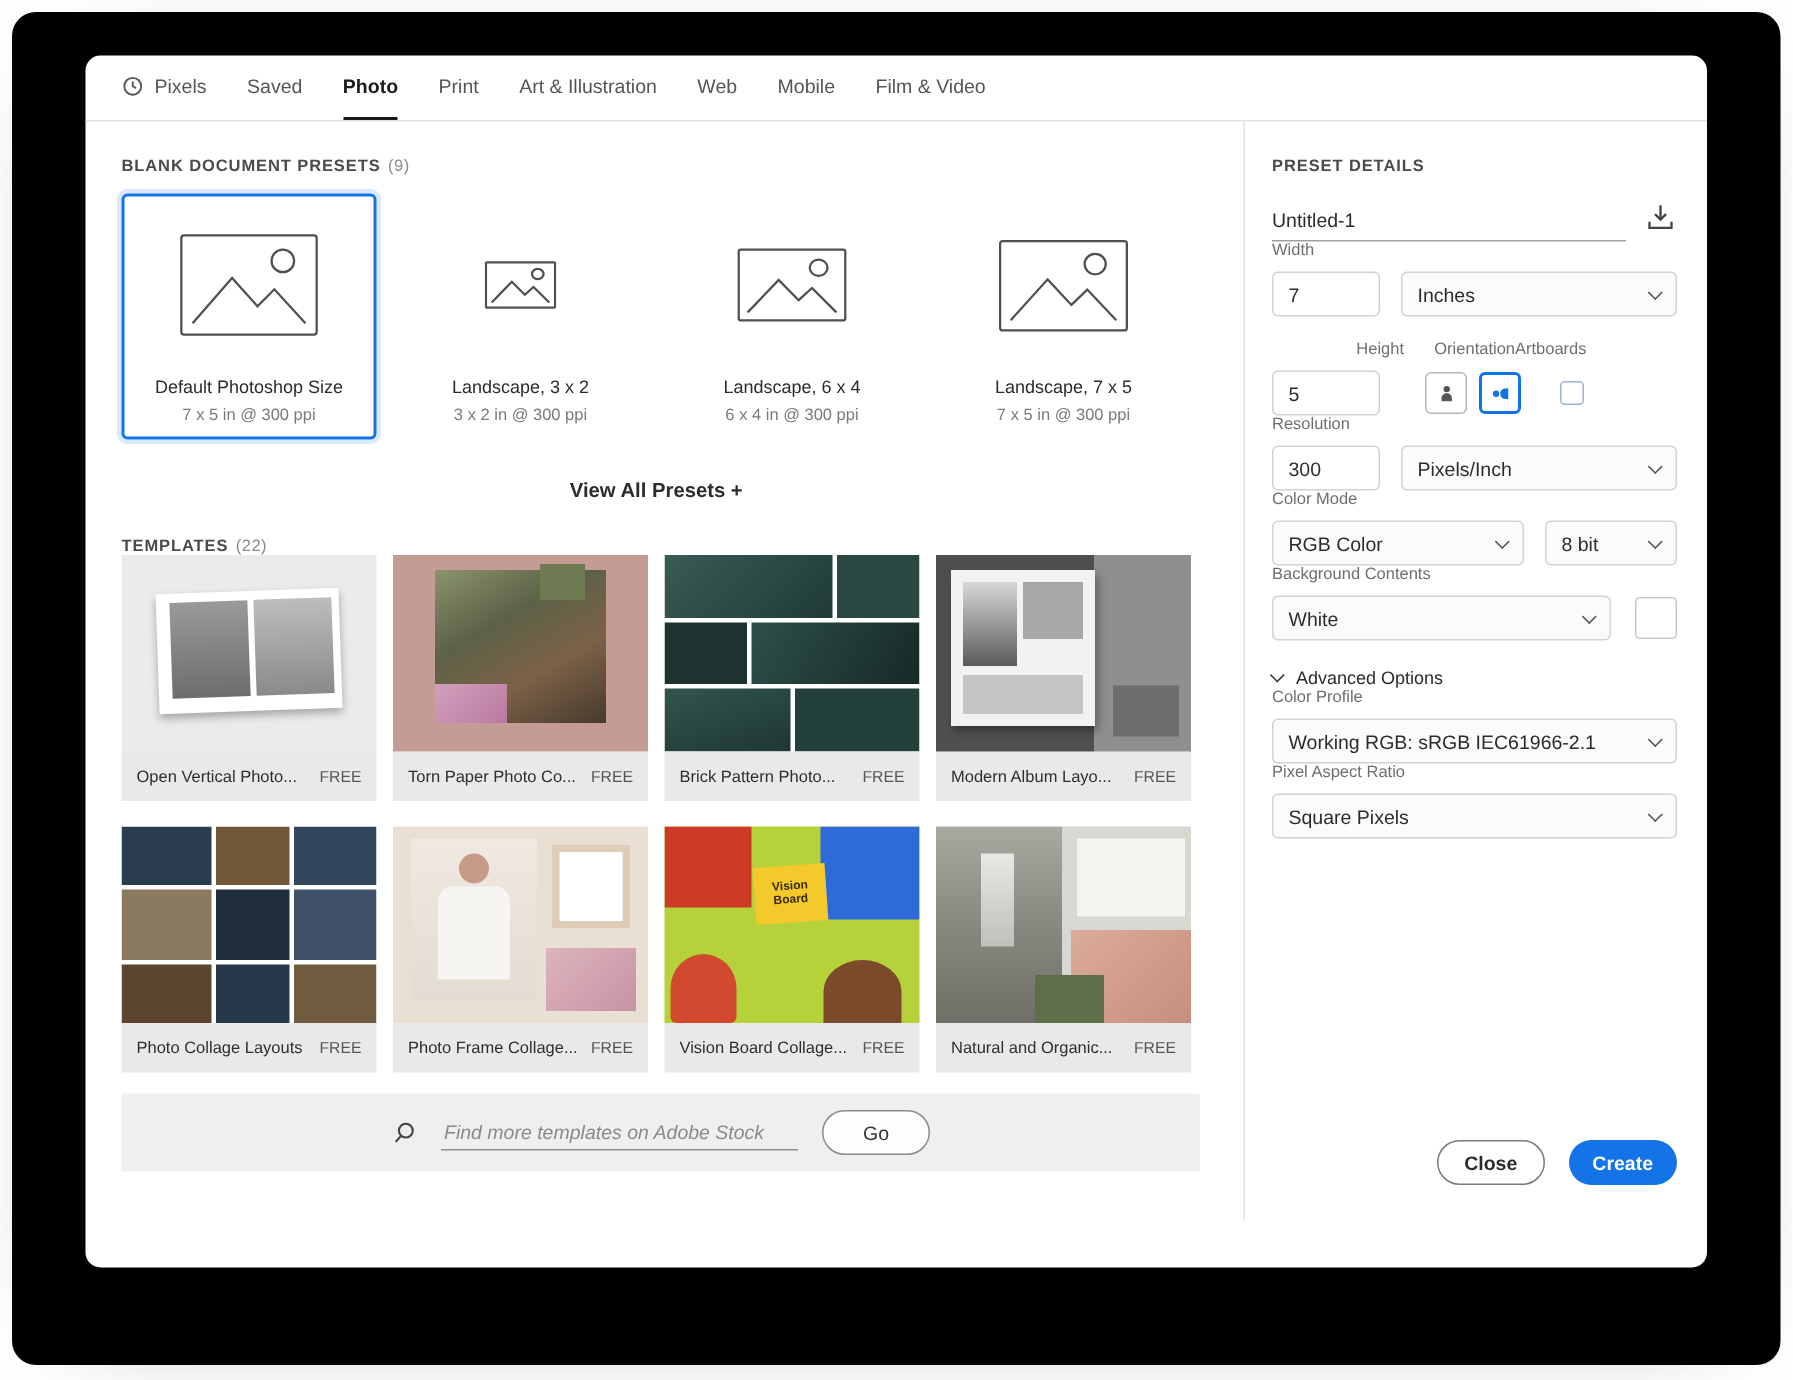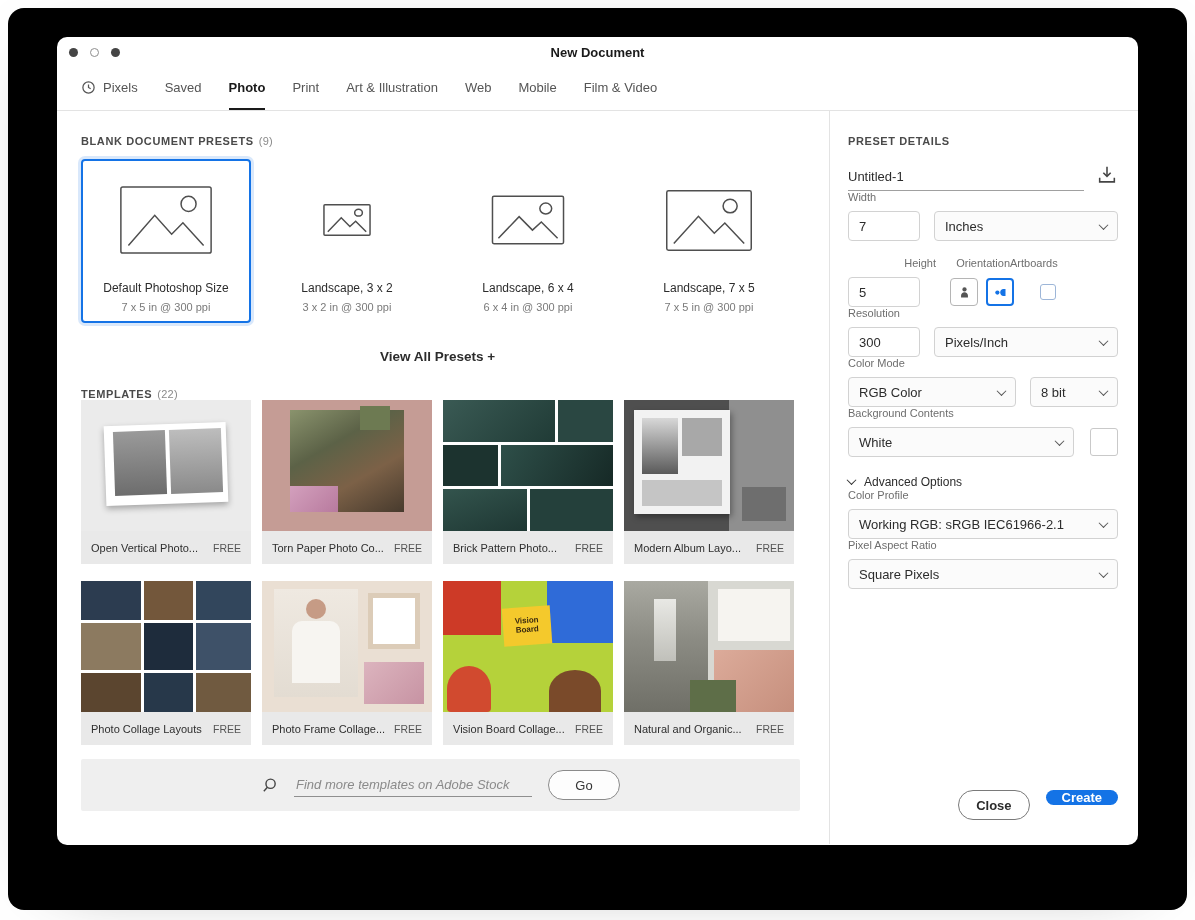--- a/index.html
+++ b/index.html
@@ -143,39 +143,31 @@
   .ori svg { display:block; }
   .ori.landscape svg { transform:rotate(-90deg); }
   .cb { width:16px; height:16px; border:1px solid #9db6d8; border-radius:3px; background:#fff; margin-left:12px; cursor:pointer; }
   .swatch { width:28px; height:28px; border:1px solid #c9c9c9; border-radius:3px; background:#fff; cursor:pointer; flex:none; }
   .advanced { margin-top:18px; display:flex; align-items:center; gap:9px; font-size:12px; color:#2c2c2c; cursor:pointer; }
   .advanced .chev { margin-top:-2px; border-color:#333; }
 
   .panel-footer { position:absolute; bottom:24px; right:20px; display:flex; gap:16px; }
   .btn-close { height:30px; padding:0 17px; border:1px solid #7a7a7a; border-radius:15px; background:#fff;
                font-family:inherit; font-size:13px; font-weight:700; color:#2c2c2c; cursor:pointer; }
-  .btn-create { height:15px; padding:0 16px; border:none; border-radius:15px; background:#1473e6;
+  .btn-create { height:30px; padding:0 16px; border:none; border-radius:15px; background:#1473e6;
                 font-family:inherit; font-size:13px; font-weight:700; color:#fff; cursor:pointer; }
 </style>
 </head>
 <body>
 
 <div class="stage">
   <div class="desktop"></div>
 
   <div class="dialog">
 
-    <div class="titlebar">
-      <div class="traffic">
-        <span class="tl c1"></span>
-        <span class="tl c2"></span>
-        <span class="tl c3"></span>
-      </div>
-      <div class="win-title">New Document</div>
-    </div>
 
     <div class="tabbar">
       <div class="tab">
         <svg width="15" height="15" viewBox="0 0 24 24" fill="none" stroke="#555" stroke-width="2">
             <circle cx="12" cy="12" r="9"></circle>
             <path d="M12 7v5l3.5 2"></path>
           </svg>
         <span>Pixels</span>
       </div>
       <div class="tab">

